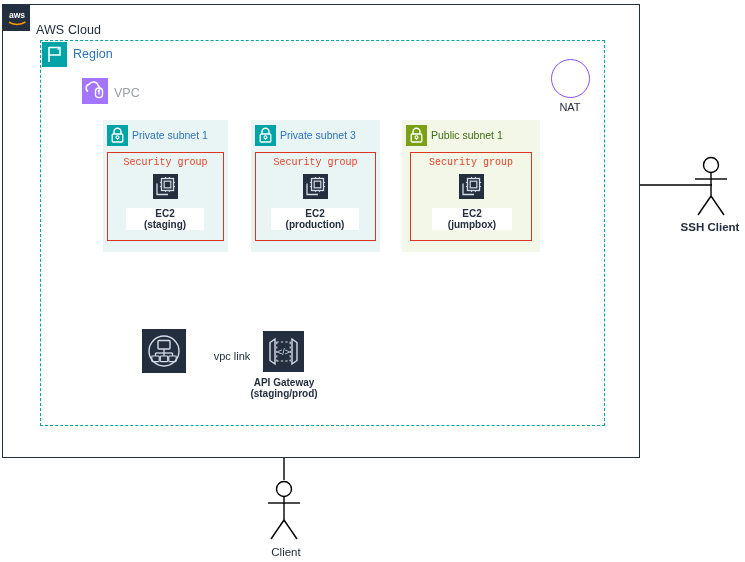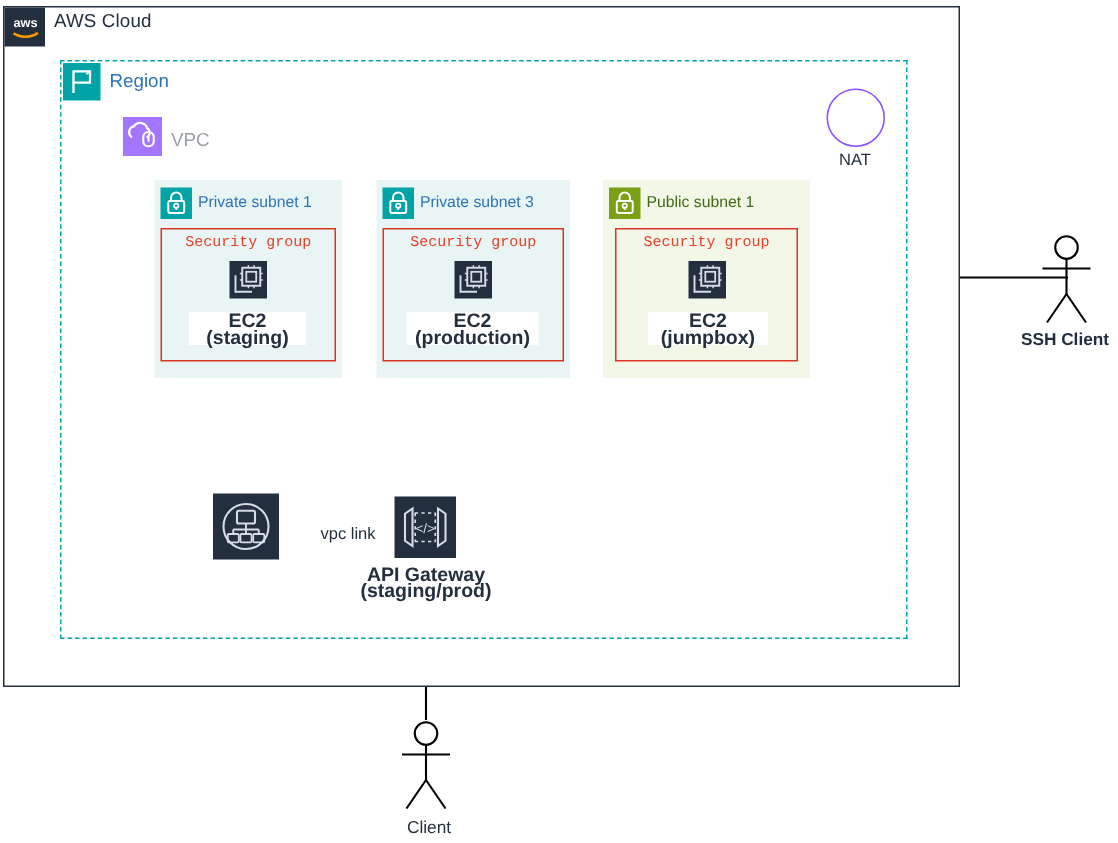--- a/index.html
+++ b/index.html
@@ -30,21 +30,21 @@
   #aws-logo-badge {
     left: 3px; top: 5px;
     width: 27px; height: 26px;
     background: #232F3E;
     color: #ffffff;
     display: flex;
     align-items: center;
     justify-content: center;
   }
   #aws-cloud-label {
-    left: 36px; top: 7px;
+    left: 36px; top: 23px;
     font-size: 12.5px;
     color: #232F3E;
     letter-spacing: .1px;
     text-align: right;
   }
 
   
   #region-box {
     left: 40px; top: 40px;
     width: 565px; height: 386px;
@@ -114,21 +114,21 @@
   }
 
   
   .res-icon {
     background: #232F3E;
   }
   .ec2-icon { width: 25px; height: 25px; }
   .node-caption {
     position: absolute;
     text-align: center;
-    font-size: 13px;
+    font-size: 10px;
     font-weight: bold;
     color: #232F3E;
     line-height: 11px;
     background: #ffffff;
   }
 
   
   #nat-circle {
     left: 551px; top: 59px;
     width: 37px; height: 37px;

